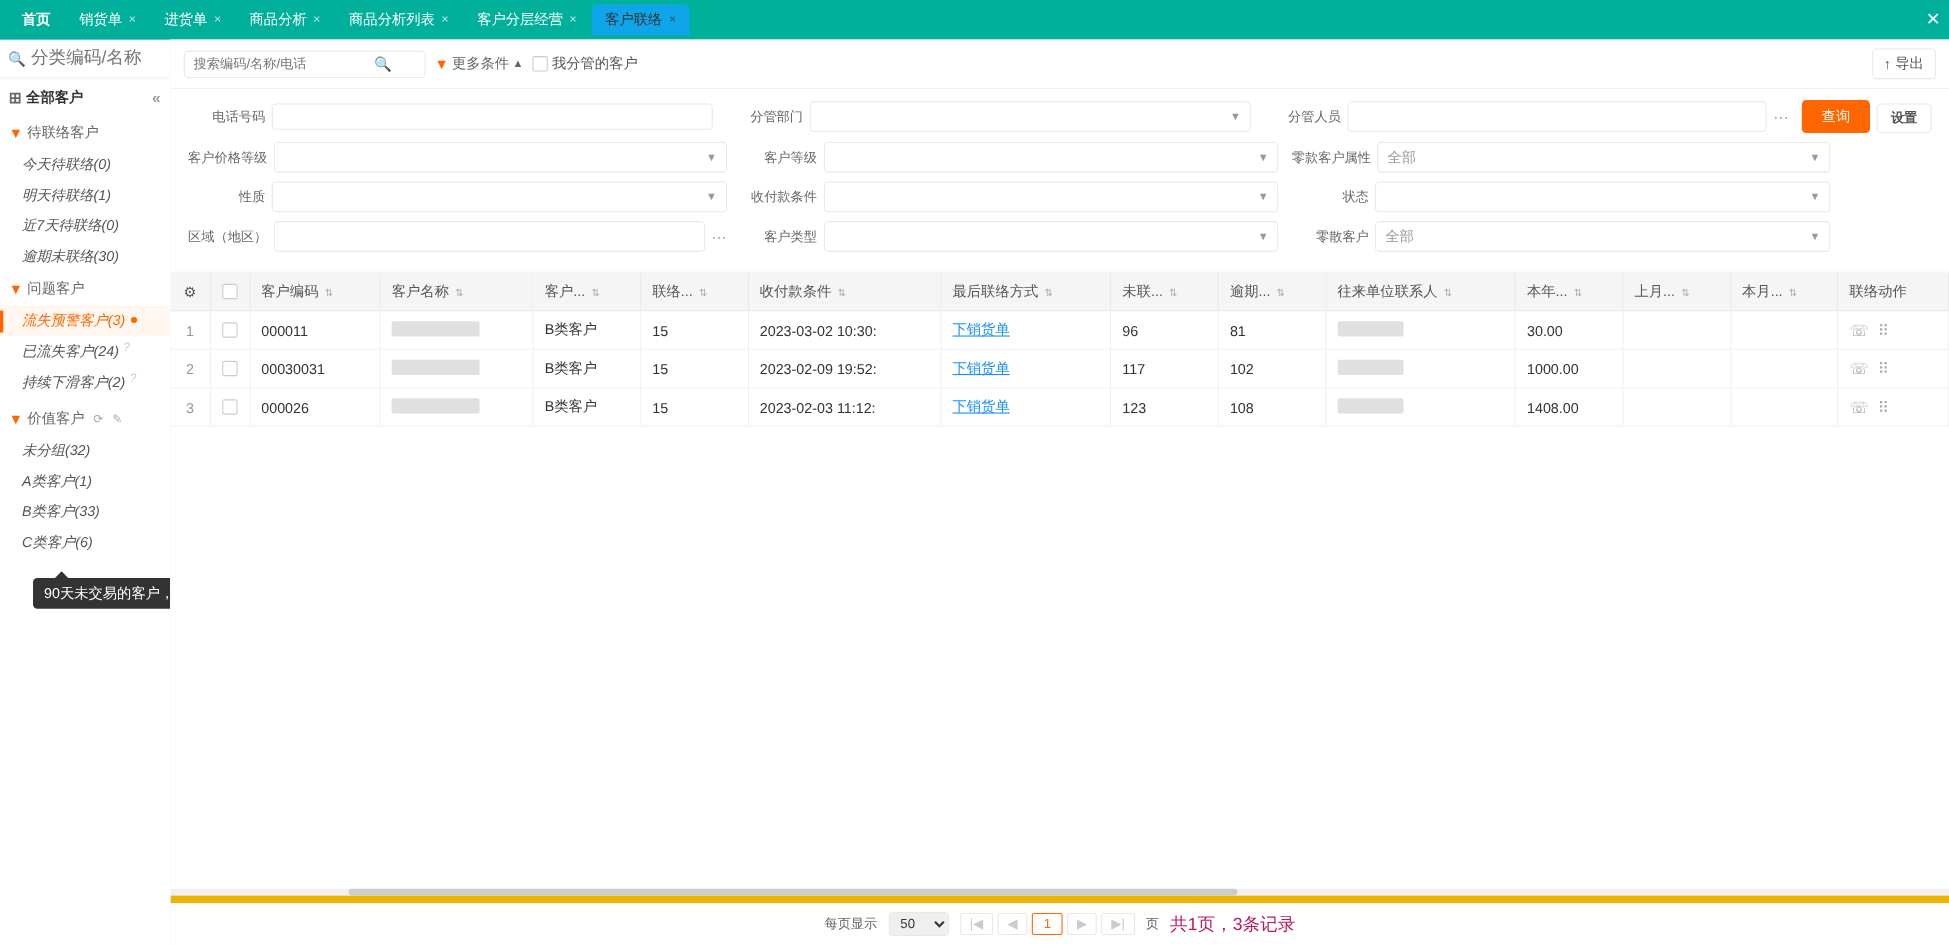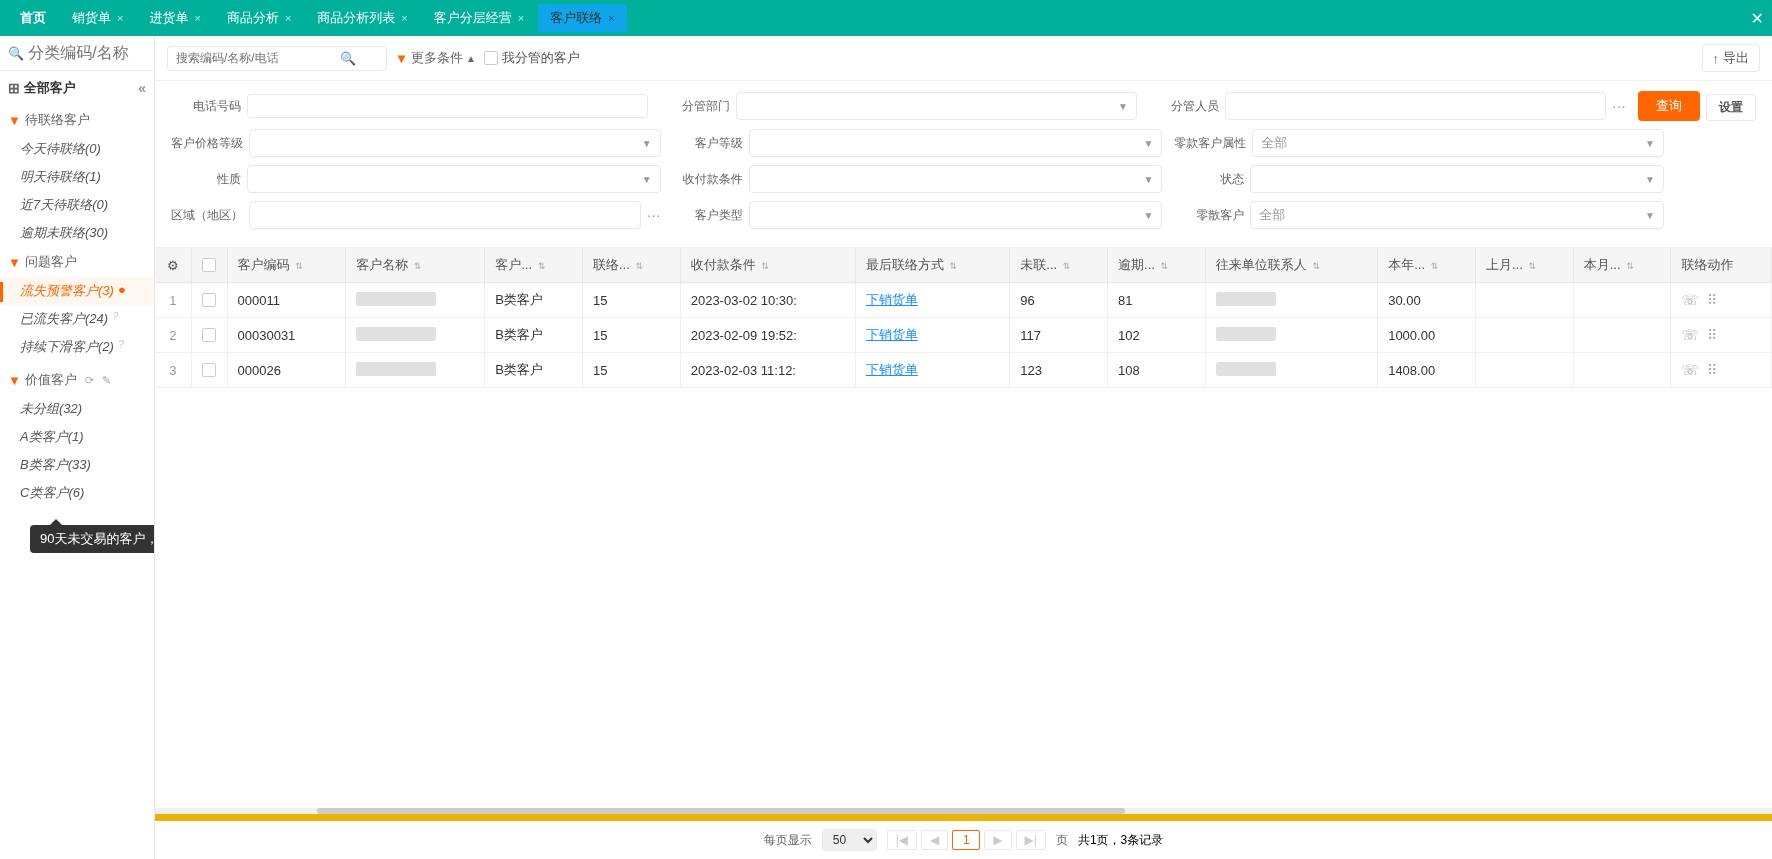--- a/index.html
+++ b/index.html
@@ -351,21 +351,21 @@
     .page-current {
       border: 1px solid #ff6600;
       background: white;
       padding: 2px 8px;
       border-radius: 2px;
       color: #ff6600;
       font-size: 12px;
       min-width: 28px;
       text-align: center;
     }
-    .total-text { color: #000000; font-size: 12px; }
+    .total-text { color: #be185d; font-size: 16px; }
 
     
     .tooltip-box {
       position: absolute;
       background: #333;
       color: white;
       font-size: 11px;
       padding: 5px 10px;
       border-radius: 4px;
       top: 248px;

